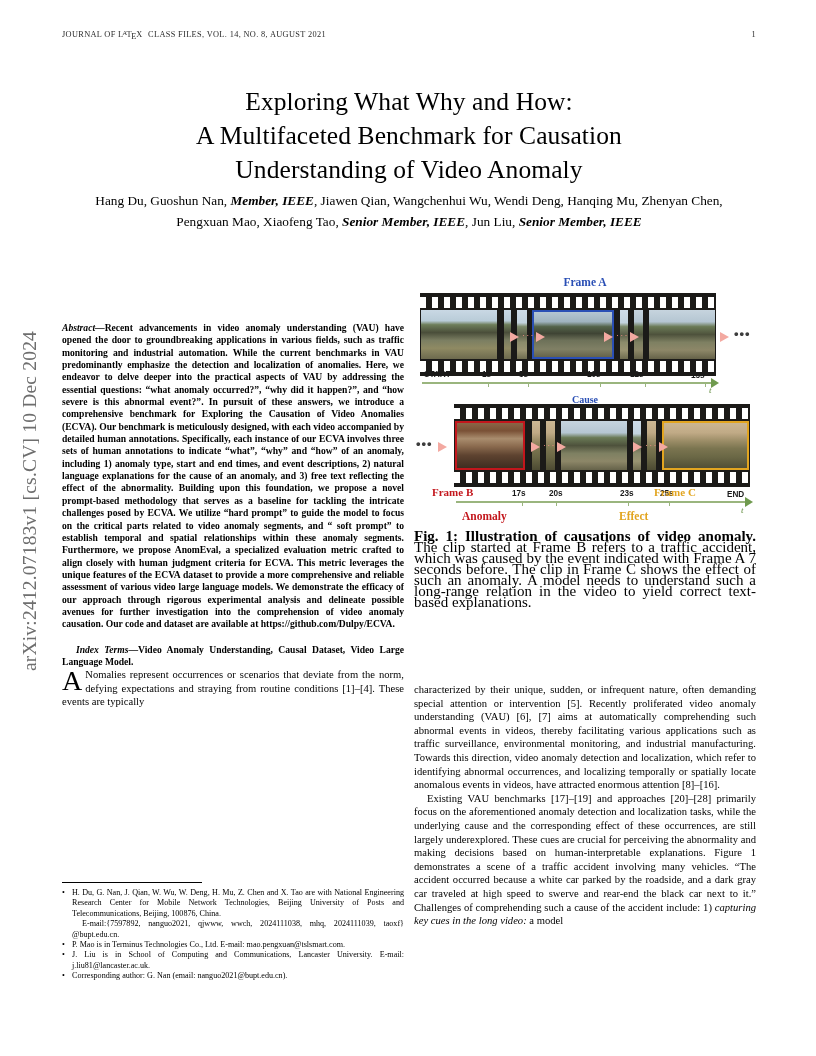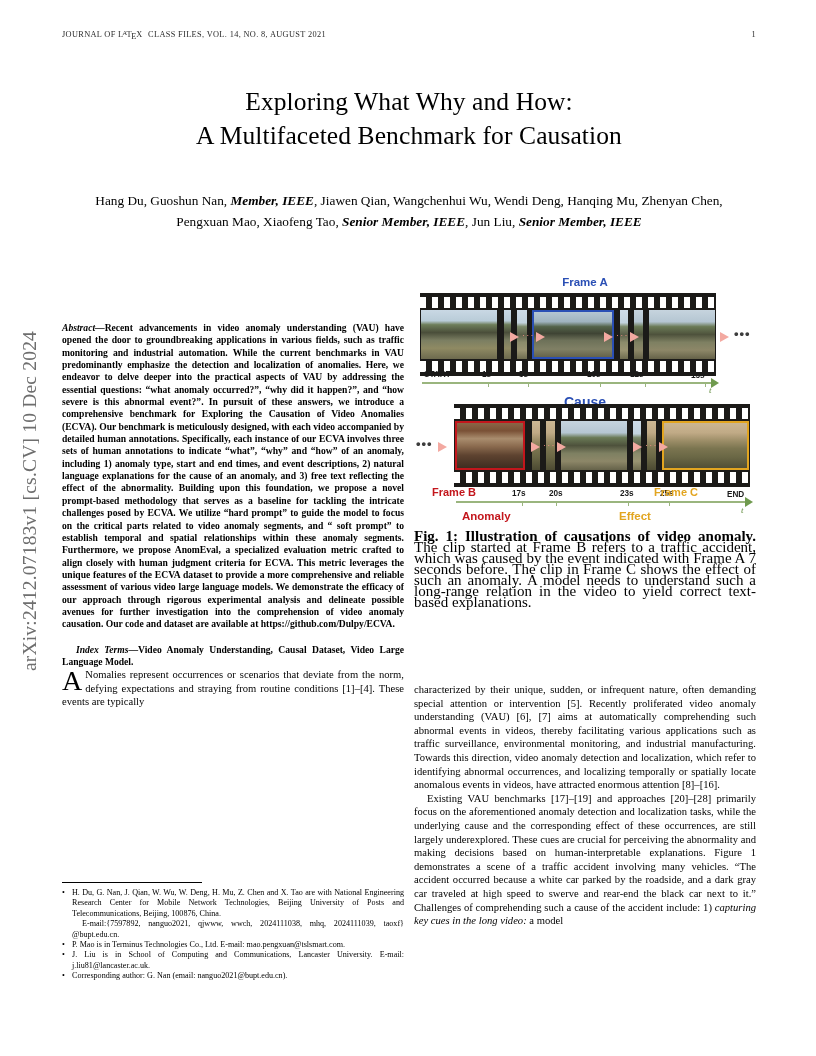--- a/index.html
+++ b/index.html
@@ -186,37 +186,37 @@
   #figure-1 {
     position: absolute;
     left: 414px;
     top: 276px;
     width: 342px;
     height: 250px;
   }
 
   .fig-label {
     position: absolute;
-    font-family: Liberation Sans, sans-serif;
+    font-family: Liberation Serif, serif;
     font-weight: bold;
     white-space: nowrap;
   }
   #label-frame-a {
     left: 0; right: 0;
     top: 0px;
     text-align: center;
     color: #2a4fb5;
     font-size: 11.5px;
   }
   #label-cause {
     left: 0; right: 0;
     top: 118px;
     text-align: center;
     color: #2a4fb5;
-    font-size: 14px;
+    font-size: 10px;
   }
   #label-frame-b {
     left: 18px;
     top: 210px;
     color: #c3161c;
     font-size: 11px;
   }
   #label-frame-c {
     left: 240px;
     top: 210px;
@@ -405,20 +405,21 @@
 </div>
 
 <div id="running-head">
   <div class="head-left"><span>JOURNAL OF </span><span class="latex-logo"><span class="la">L</span><span class="a">A</span><span class="te">T</span><span class="e">E</span><span class="x">X</span></span><span> CLASS FILES, VOL. 14, NO. 8, AUGUST 2021</span></div>
   <div class="head-right">1</div>
 </div>
 
 <h1 id="paper-title">
   <span class="tline">Exploring What Why and How:</span>
   <span class="tline">A Multifaceted Benchmark for Causation</span>
+  <span class="tline">Understanding of Video Anomaly</span>
 </h1>
 
 <div id="authors"><span>Hang Du, Guoshun Nan, </span><i>Member, IEEE</i><span>, Jiawen Qian, Wangchenhui Wu, Wendi Deng, Hanqing Mu, Zhenyan Chen, Pengxuan Mao, Xiaofeng Tao, </span><i>Senior Member, IEEE</i><span>, Jun Liu, </span><i>Senior Member, IEEE</i></div>
 
 <div class="col" id="col-left">
 
   <p class="abstract"><span class="lead">Abstract</span><span>—</span><span>Recent advancements in video anomaly understanding (VAU) have opened the door to groundbreaking applications in various fields, such as traffic monitoring and industrial automation. While the current benchmarks in VAU predominantly emphasize the detection and localization of anomalies. Here, we endeavor to delve deeper into the practical aspects of VAU by addressing the essential questions: “what anomaly occurred?”, “why did it happen?”, and “how severe is this abnormal event?”. In pursuit of these answers, we introduce a comprehensive benchmark for Exploring the Causation of Video Anomalies (ECVA). Our benchmark is meticulously designed, with each video accompanied by detailed human annotations. Specifically, each instance of our ECVA involves three sets of human annotations to indicate “what”, “why” and “how” of an anomaly, including 1) anomaly type, start and end times, and event descriptions, 2) natural language explanations for the cause of an anomaly, and 3) free text reflecting the effect of the abnormality. Building upon this foundation, we propose a novel prompt-based methodology that serves as a baseline for tackling the intricate challenges posed by ECVA. We utilize “hard prompt” to guide the model to focus on the critical parts related to video anomaly segments, and “ soft prompt” to establish temporal and spatial relationships within these anomaly segments. Furthermore, we propose AnomEval, a specialized evaluation metric crafted to align closely with human judgment criteria for ECVA. This metric leverages the unique features of the ECVA dataset to provide a more comprehensive and reliable assessment of various video large language models. We demonstrate the efficacy of our approach through rigorous experimental analysis and delineate possible avenues for further investigation into the comprehension of video anomaly causation. Our code and dataset are available at https://github.com/Dulpy/ECVA.</span></p>
 
   <p class="indexterms"><span class="lead">Index Terms</span><span>—</span><span>Video Anomaly Understanding, Causal Dataset, Video Large Language Model.</span></p>
 

